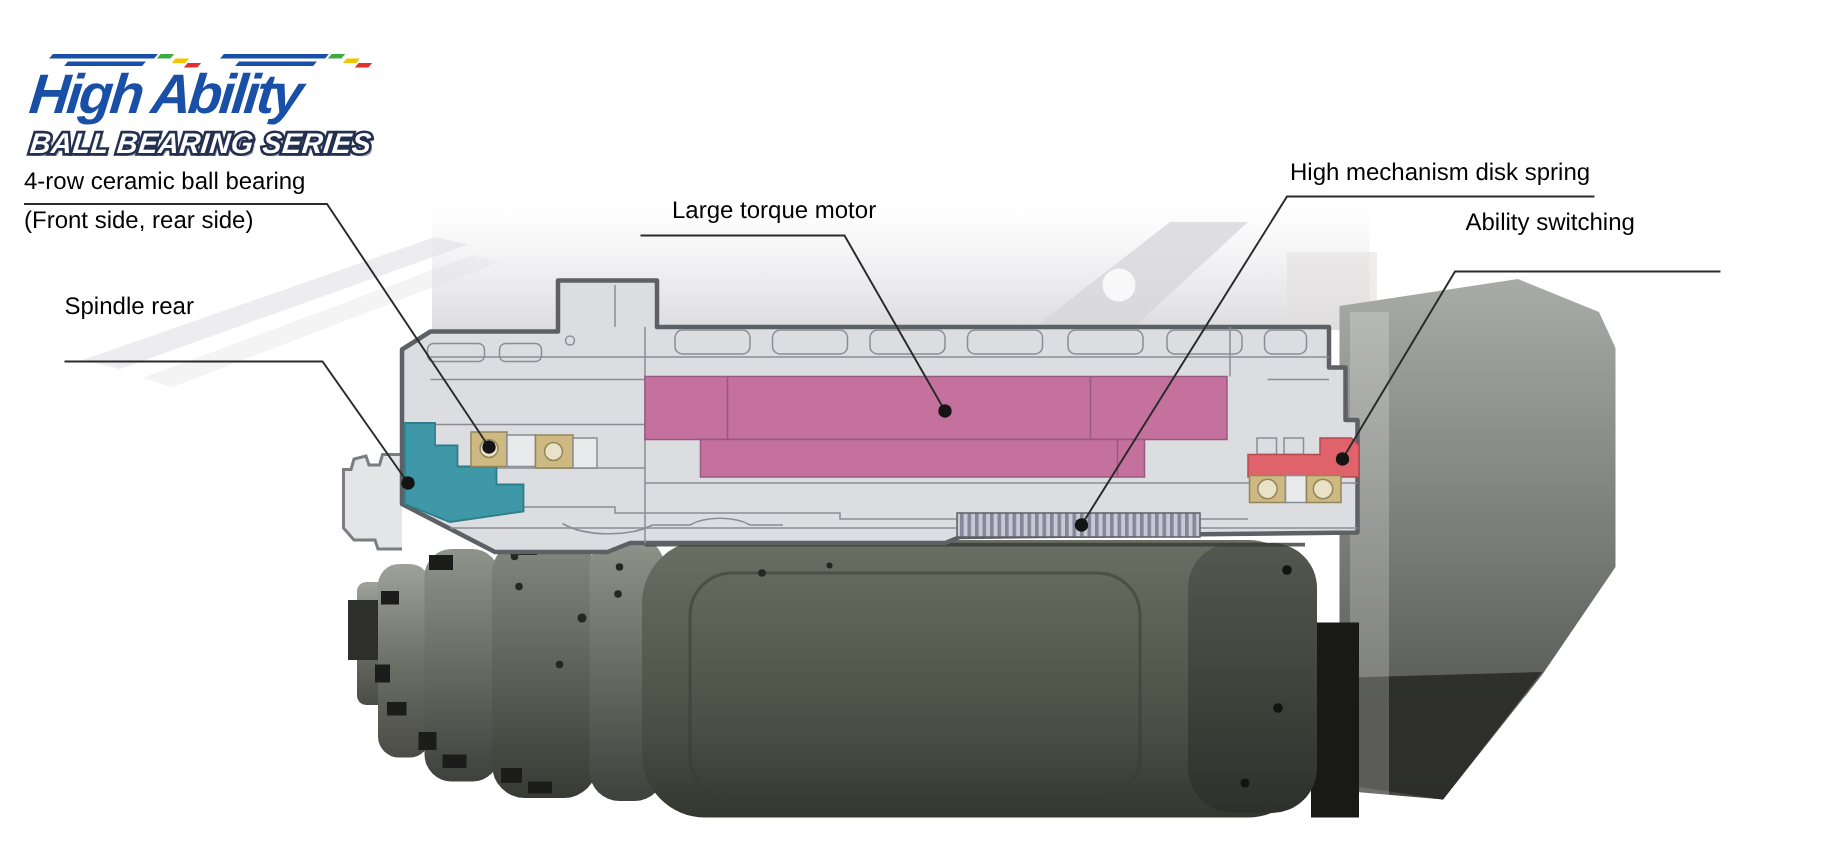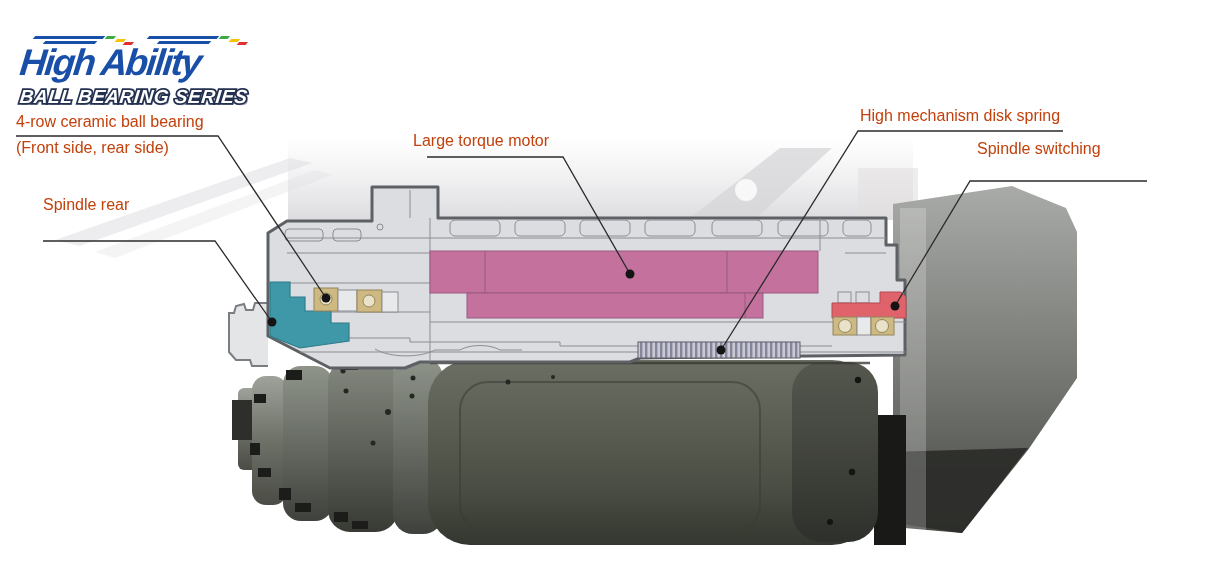--- a/index.html
+++ b/index.html
@@ -10,21 +10,21 @@
   .logo{position:absolute;left:20px;top:36px;width:250px;height:80px;}
   .logo-title{position:absolute;left:0;top:6px;font-size:37px;font-weight:bold;font-style:italic;
               color:#1a4fa8;letter-spacing:-2px;transform:skewX(-6deg);white-space:nowrap;}
   .logo-sub{position:absolute;left:0;top:50px;font-size:19px;font-weight:bold;font-style:italic;
             letter-spacing:.5px;color:#ffffff;white-space:nowrap;
             -webkit-text-stroke:3.5px #233050;paint-order:stroke fill;
             text-shadow:2px 2px 0 rgba(35,48,80,.45);transform:skewX(-6deg);}
   .speed{position:absolute;height:3px;background:#1a4fa8;transform:skewX(-40deg);}
   .tick{position:absolute;width:9px;height:2.6px;transform:skewX(-40deg);}
   
-  .lbl{position:absolute;font-size:16px;line-height:18px;color:#c2410c;white-space:nowrap;}
+  .lbl{position:absolute;font-size:16px;line-height:18px;color:#000000;white-space:nowrap;}
 </style>
 </head>
 <body>
 
 <div class="stage">
 
   <svg width="1225" height="561" viewBox="0 0 1225 561">
     <defs>
       <linearGradient id="ghostGrad" x1="0" y1="0" x2="0" y2="1">
         <stop offset="0" stop-color="#e3e3e6" stop-opacity="0"></stop>
@@ -219,19 +219,19 @@
     <div class="tick" style="left:218px;top:6px;background:#e03030"></div>
     <div class="logo-title">High Ability</div>
     <div class="logo-sub">BALL BEARING SERIES</div>
   </div>
 
   <div class="lbl" style="left:16px;top:113px">4-row ceramic ball bearing</div>
   <div class="lbl" style="left:16px;top:139px">(Front side, rear side)</div>
 
   <div class="lbl" style="left:43px;top:196px">Spindle rear</div>
 
-  <div class="lbl" style="left:413px;top:132px">Large torque motor</div>
+  <div class="lbl" style="left:448px;top:132px">Large torque motor</div>
 
   <div class="lbl" style="left:860px;top:107px">High mechanism disk spring</div>
 
-  <div class="lbl" style="left:977px;top:140px">Spindle switching</div>
+  <div class="lbl" style="left:977px;top:140px">Ability switching</div>
 
 </div>
 
 </body></html>

